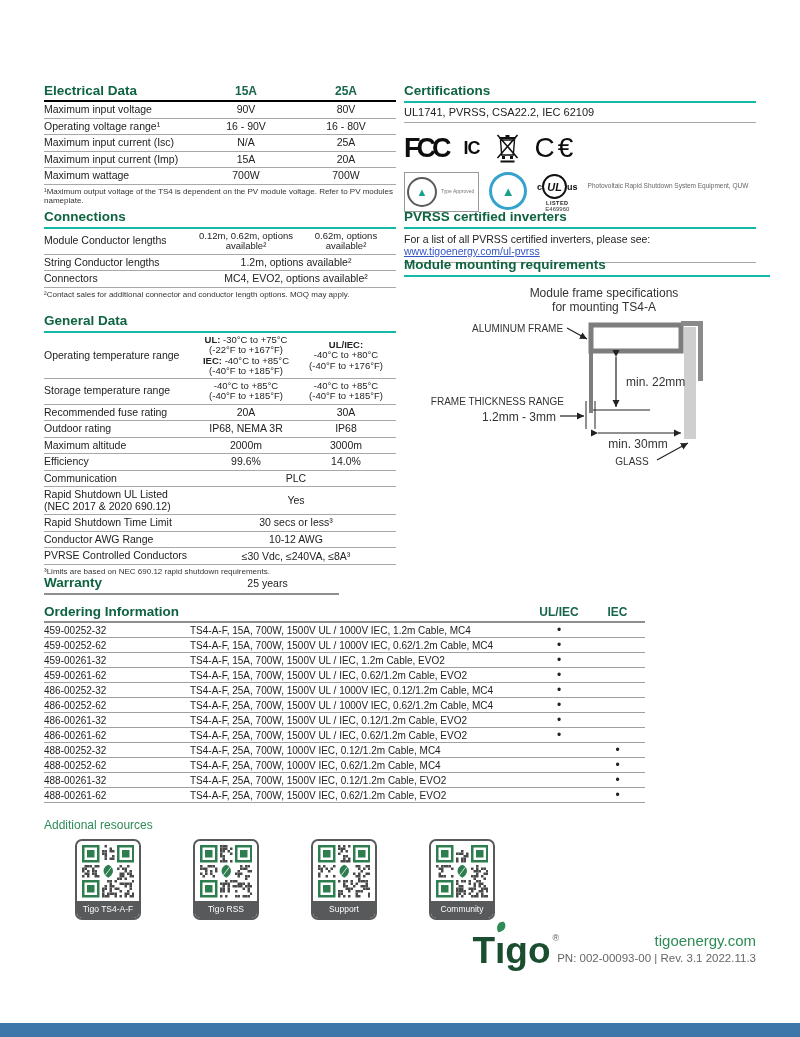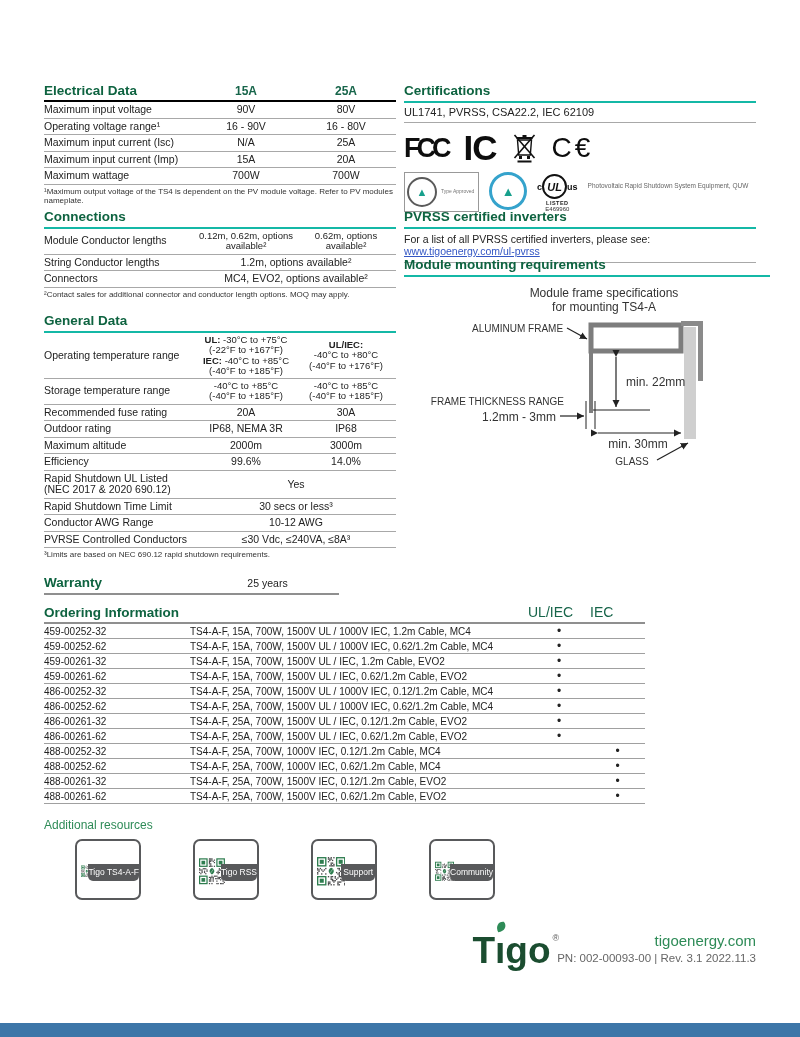--- a/index.html
+++ b/index.html
@@ -22,21 +22,21 @@
   .footnote { font-size:8px; color:#333; margin-top:2px; line-height:1.15; }
 
   
   .elec-head { display:grid; grid-template-columns:152px 100px 100px; align-items:end; border-bottom:2px solid #000000; padding-bottom:2px; }
   .elec-head .sec-title { font-size:13.5px; font-weight:bold; color:#0e6340; }
 
   
   .cert-line { font-size:11px; padding:3px 0 4px 0; border-bottom:1px solid #a8a8a8; }
   .logo-row1 { display:flex; align-items:center; gap:16px; margin-top:9px; height:32px; }
   .fcc { font-size:27px; font-weight:800; letter-spacing:-4px; color:#0d0d0d; }
-  .ic  { font-size:35px; font-weight:700; letter-spacing:-1px; color:#0d0d0d; }
+  .ic  { font-size:18px; font-weight:700; letter-spacing:-1px; color:#0d0d0d; }
   .ce  { font-size:28px; font-weight:500; letter-spacing:3px; color:#0d0d0d; }
   .logo-row2 { display:flex; align-items:flex-start; gap:10px; margin-top:8px; }
   .tuv-box { width:76px; height:40px; border:1px solid #999; display:flex; align-items:center; gap:4px; padding:2px; }
   .seal { width:30px; height:30px; border-radius:50%; border:2px solid #5a5a5a; display:flex; align-items:center; justify-content:center; font-size:11px; color:#17a08c; flex:0 0 auto; }
   .tuv-tiny { font-size:5px; color:#777; line-height:1.1; }
   .blue-seal { width:38px; height:38px; border-radius:50%; border:3px solid #35a3cc; display:flex; align-items:center; justify-content:center; font-size:13px; color:#17a08c; }
   .ul-group { display:flex; flex-direction:column; align-items:center; margin-top:2px; }
   .ul-top { display:flex; align-items:center; }
   .ul-c,.ul-us { font-size:9px; font-weight:bold; color:#111; }
   .ul-circle { width:25px; height:25px; border-radius:50%; border:2px solid #111; display:flex; align-items:center; justify-content:center; font-size:11px; font-weight:bold; font-style:italic; color:#111; }
@@ -49,28 +49,28 @@
   .link { color:#3356c4; text-decoration:underline; cursor:pointer; }
 
   
   .warranty-row { display:grid; grid-template-columns:152px 143px; align-items:center; border-bottom:2px solid #8f8f8f; padding-bottom:3px; }
   .warranty-row .w-lbl { font-size:13.5px; font-weight:bold; color:#0e6340; }
   .warranty-row .w-val { font-size:10.5px; text-align:center; }
 
   
   .o-head { display:grid; grid-template-columns:146px 1fr 62px 55px; align-items:end; border-bottom:2px solid #8f8f8f; padding-bottom:2px; }
   .o-head .sec-title { font-size:13.5px; font-weight:bold; color:#0e6340; grid-column:1 / span 2; }
-  .o-head .o-col { font-size:14px; font-weight:normal; color:#17654a; text-align:left; }
+  .o-head .o-col { font-size:12px; font-weight:bold; color:#17654a; text-align:center; }
   .o-row { display:grid; grid-template-columns:146px 1fr 62px 55px; align-items:center; border-bottom:1px solid #a0a0a0; padding:1.5px 0; font-size:10px; min-height:15px; }
   .o-row .dot { text-align:center; font-size:12px; line-height:10px; }
 
   
   .res-title { font-size:12px; color:#2e8b57; }
   .qr-strip { display:flex; gap:52px; padding-left:31px; margin-top:7px; }
-  .qr-card { width:66px; background:#fff; border:2px solid #58595b; border-radius:7px; padding:4px 4px 0 4px; display:flex; flex-direction:row; align-items:center; }
+  .qr-card { width:66px; background:#fff; border:2px solid #58595b; border-radius:7px; padding:4px 4px 0 4px; display:flex; flex-direction:column; align-items:center; }
   .qr-label { width:calc(100% + 8px); margin:3px -4px 0 -4px; background:#58595b; color:#fff; font-size:8.5px; text-align:center; padding:3px 0 4px 0; border-radius:0 0 5px 5px; white-space:nowrap; }
 
   
   .brand { position:relative; font-size:37px; font-weight:bold; color:#1b4d30; letter-spacing:0; line-height:1; }
   .brand .reg { font-size:9px; font-weight:normal; color:#555; vertical-align:top; position:relative; top:2px; left:2px; }
   .brand .leaf-svg { position:absolute; }
   .site { font-size:15px; color:#2e8b57; text-align:right; }
   .pn { font-size:11.5px; color:#666; text-align:right; margin-top:3px; }
   .bottombar { position:absolute; left:0; right:0; bottom:0; height:14px; background:#3d76a8; }
 
@@ -251,20 +251,24 @@
         </div>
         <div class="t-row">
           <div class="lbl" style="white-space: pre-line;">Maximum altitude</div>
           <div class="val"><span>2000m</span></div>
           <div class="val"><span>3000m</span></div>
         </div>
         <div class="t-row">
           <div class="lbl" style="white-space: pre-line;">Efficiency</div>
           <div class="val"><span>99.6%</span></div>
           <div class="val"><span>14.0%</span></div>
+        </div>
+        <div class="t-row span2">
+          <div class="lbl" style="white-space: pre-line;">Communication</div>
+          <div class="val"><span>PLC</span></div>
         </div>
         <div class="t-row span2">
           <div class="lbl" style="white-space: pre-line;">Rapid Shutdown UL Listed
 (NEC 2017 &amp; 2020 690.12)</div>
           <div class="val"><span>Yes</span></div>
         </div>
         <div class="t-row span2">
           <div class="lbl" style="white-space: pre-line;">Rapid Shutdown Time Limit</div>
           <div class="val"><span>30 secs or less³</span></div>
         </div>

